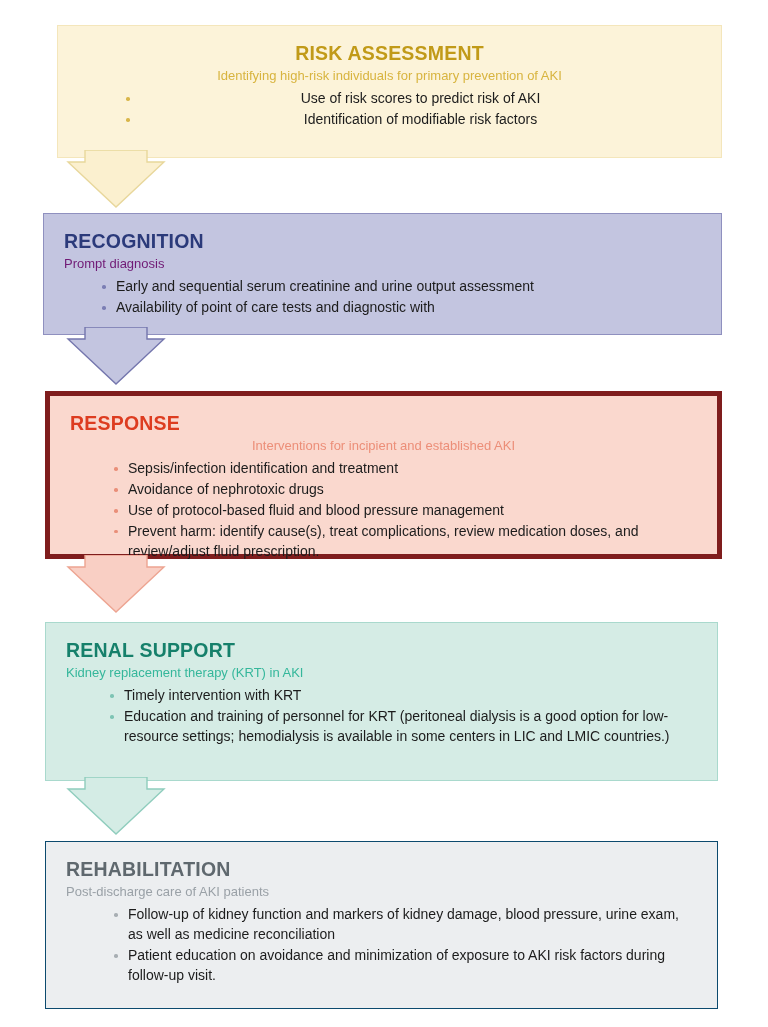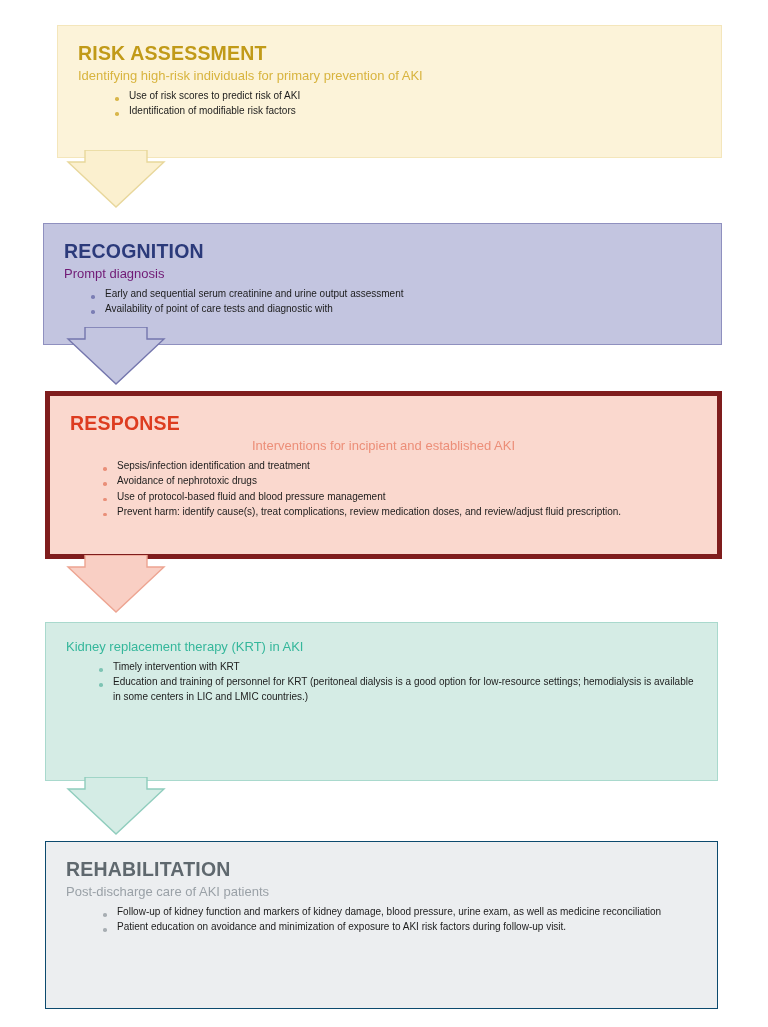--- a/index.html
+++ b/index.html
@@ -44,25 +44,25 @@
   }
 
   .bullets {
     margin: 0;
     padding: 0;
     list-style: none;
   }
 
   .bullet {
     position: relative;
-    font-size: 10px;
+    font-size: 14px;
     line-height: 1.42;
     color: #1c1c1c;
     padding-left: 18px;
-    margin: 0 0 1px 1px;
+    margin: 0 0 1px 12px;
   }
   .bullet::before {
     content: "";
     position: absolute;
     left: 4px;
     top: 8px;
     width: 3.5px;
     height: 3.5px;
     border-radius: 50%;
   }
@@ -72,28 +72,29 @@
   .bullets-indent-2 { margin-left: 22px; }
   .bullets-indent-3 { margin-left: 28px; }
   .bullets-indent-4 { margin-left: 28px; }
   .bullets-indent-5 { margin-left: 32px; }
 
   
   .card-1 {
     left: 57px; top: 25px; width: 665px; height: 133px;
     background: #fcf3d9;
     border: 1px solid #f4e6bb;
+    text-align: center;
   }
   .card-1 .stage-title { color: #c19a18; }
   .card-1 .stage-subtitle { color: #d8b43f; }
   .card-1 .bullet::before { background: #d9b64b; }
 
   
   .card-2 {
-    left: 43px; top: 223px; width: 679px; height: 122px;
+    left: 43px; top: 213px; width: 679px; height: 122px;
     background: #c3c5e0;
     border: 1px solid #8f90bf;
   }
   .card-2 .stage-title { color: #2b3a7a; }
   .card-2 .stage-subtitle { color: #701a75; }
   .card-2 .bullet::before { background: #7b7eb4; }
 
   
   .card-3 {
     left: 45px; top: 391px; width: 677px; height: 168px;
@@ -184,20 +185,21 @@
     </ul>
   </div>
 
   <div class="arrow arrow-3">
     <svg viewBox="0 0 100 58" xmlns="http://www.w3.org/2000/svg">
       <polygon points="19,0 19,12 2,12 50,57 98,12 81,12 81,0" fill="#f9cfc4" stroke="#eda491" stroke-width="1.4"></polygon>
     </svg>
   </div>
 
   <div class="stage card-4">
+    <div class="stage-title">RENAL SUPPORT</div>
     <div class="stage-subtitle">Kidney replacement therapy (KRT) in AKI</div>
     <ul class="bullets bullets-indent-4">
       <li class="bullet">Timely intervention with KRT</li>
       <li class="bullet">Education and training of personnel for KRT (peritoneal dialysis is a good option for low-resource settings; hemodialysis is available in some centers in LIC and LMIC countries.)</li>
     </ul>
   </div>
 
   <div class="arrow arrow-4">
     <svg viewBox="0 0 100 58" xmlns="http://www.w3.org/2000/svg">
       <polygon points="19,0 19,12 2,12 50,57 98,12 81,12 81,0" fill="#d4ece5" stroke="#8fcdbd" stroke-width="1.4"></polygon>

